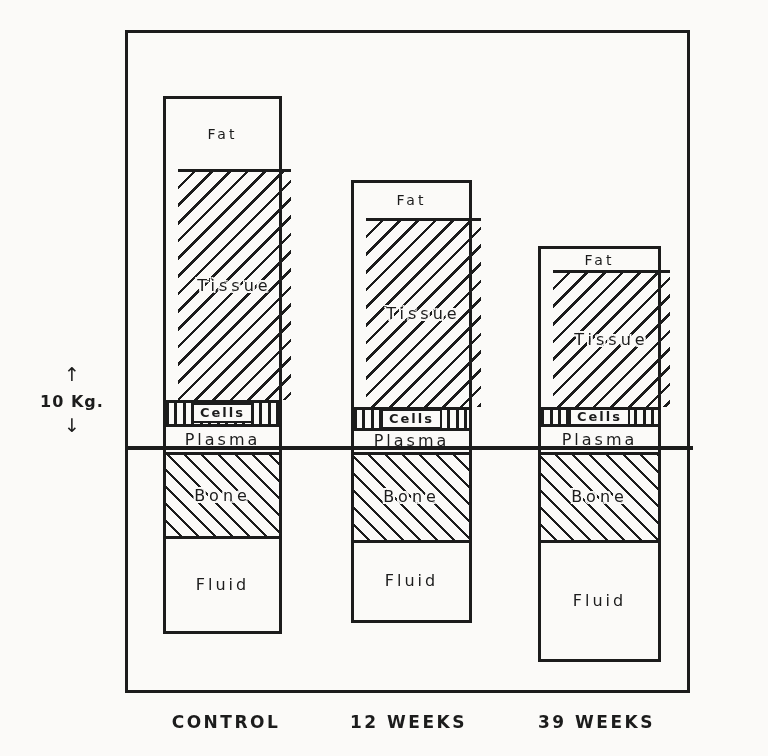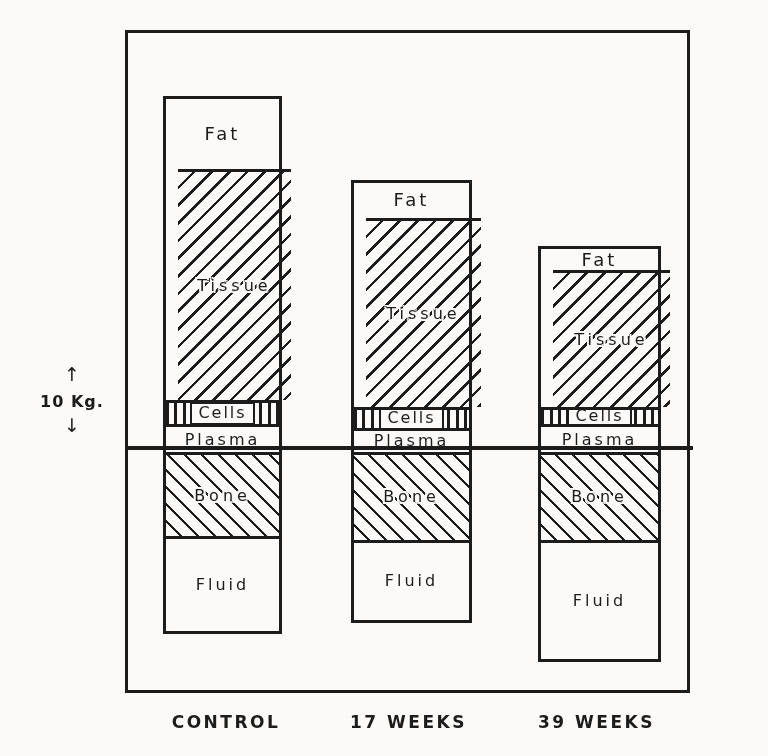--- a/index.html
+++ b/index.html
@@ -35,24 +35,24 @@
              transparent 0 9.5px, var(--ink) 9.5px 12px);text-align:center; }
   .seg-cells{ background:repeating-linear-gradient(90deg,
               var(--ink) 0 3px, transparent 3px 8.5px); }
 
   .seg-label{ font-size:15px; letter-spacing:3px; line-height:1; white-space:nowrap; }
   .lab-tissue, .lab-bone{
      font-size:16px; letter-spacing:4px;
      text-shadow:-2px 0 0 var(--paper),2px 0 0 var(--paper),0 -2px 0 var(--paper),
                  0 2px 0 var(--paper),-2px -2px 0 var(--paper),2px 2px 0 var(--paper),
                  -2px 2px 0 var(--paper),2px -2px 0 var(--paper); }
-  .lab-fat{ font-size:18px; }
+  .lab-fat{ font-size:14px; }
   .lab-plasma{ font-size:16px; }
   .lab-fluid{ font-size:16px; }
-  .lab-cells{ font-size:16px; font-weight:normal; letter-spacing:2px;
+  .lab-cells{ font-size:13px; font-weight:bold; letter-spacing:2px;
               background:var(--paper); border:2px solid var(--ink);
               padding:1px 6px 2px 6px; }
 
   
   .caption{ position:absolute; width:170px; text-align:center; font-size:17px;
             letter-spacing:2.5px; font-weight:600; color:var(--ink); z-index:2; }
 </style>
 </head>
 <body>
 
@@ -126,17 +126,17 @@
         <div class="seg seg-plain seg-edge" style="height: 119px;">
           <span class="seg-label lab-fluid">Fluid</span>
         </div>
       </div>
     </div>
 
   <div class="baseline"></div>
 
   <div id="captions">
       <div class="caption" style="left: 141px; top: 712px;">CONTROL</div>
-      <div class="caption" style="left: 323.5px; top: 712px;">17 WEEKS</div>
+      <div class="caption" style="left: 323.5px; top: 712px;">12 WEEKS</div>
       <div class="caption" style="left: 511.5px; top: 712px;">39 WEEKS</div>
     </div>
 
 </div>
 
 </body></html>

